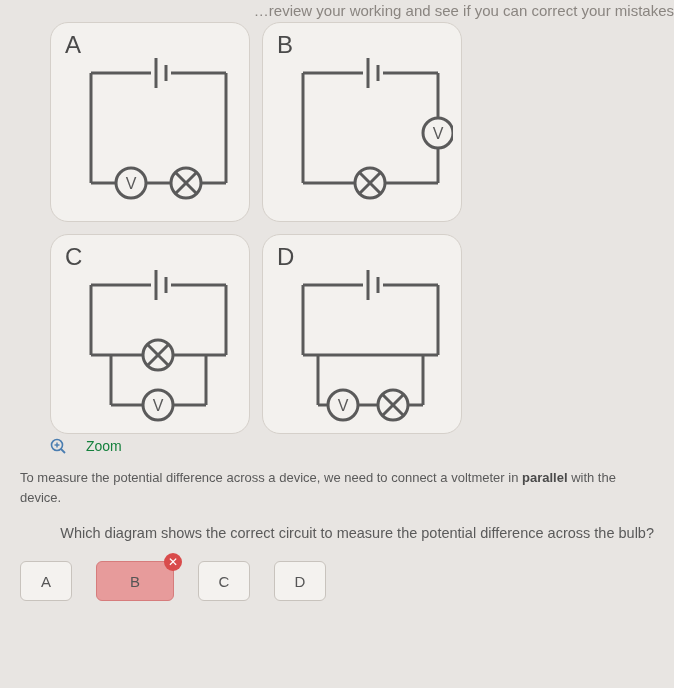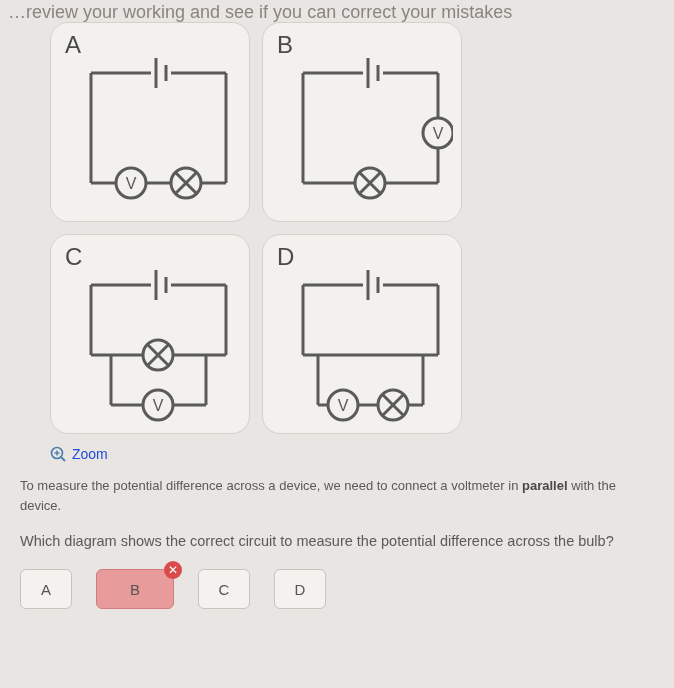--- a/index.html
+++ b/index.html
@@ -10,24 +10,23 @@
     font-family: Arial, sans-serif;
     padding: 0 20px;
     color: #4a4a4a;
     position: relative;
     overflow: hidden;
   }
   .top-hint {
     position: absolute;
     top: 2px;
     left: 0; right: 0;
-    text-align: left;
-    font-size: 18px;
+    text-align: right;
+    font-size: 15px;
     color: #8a8580;
-    padding-left: 8px;
   }
   .diagrams {
     display: grid;
     grid-template-columns: 200px 200px;
     grid-template-rows: 200px 200px;
     gap: 12px;
     padding-top: 22px;
     margin-left: 30px;
   }
   .card {
@@ -43,40 +42,41 @@
     font-size: 24px;
     color: #4a4a4a;
     font-weight: 400;
   }
   .circuit {
     position: absolute;
     top: 10px;
     left: 10px;
   }
   .zoom-row {
-    margin: 12px 0 14px 30px;
-    display: flex;
-    align-items: center;
-    gap: 6px;
-    color: #1d4ed8;
+    margin: 4px 0 14px 30px;
+    display: flex;
+    align-items: center;
+    gap: 20px;
+    color: #15803d;
     font-size: 14px;
   }
   .zoom-icon {
     width: 16px; height: 16px;
   }
   .explain {
     font-size: 13px;
     line-height: 1.5;
     color: #5a5a5a;
     margin-bottom: 18px;
   }
   .question {
     font-size: 14.5px;
     color: #5a5a5a;
     margin-bottom: 20px;
+    text-align: right;
   }
   .answers {
     display: flex;
     gap: 24px;
     align-items: center;
   }
   .ans-btn {
     position: relative;
     min-width: 52px;
     height: 40px;

